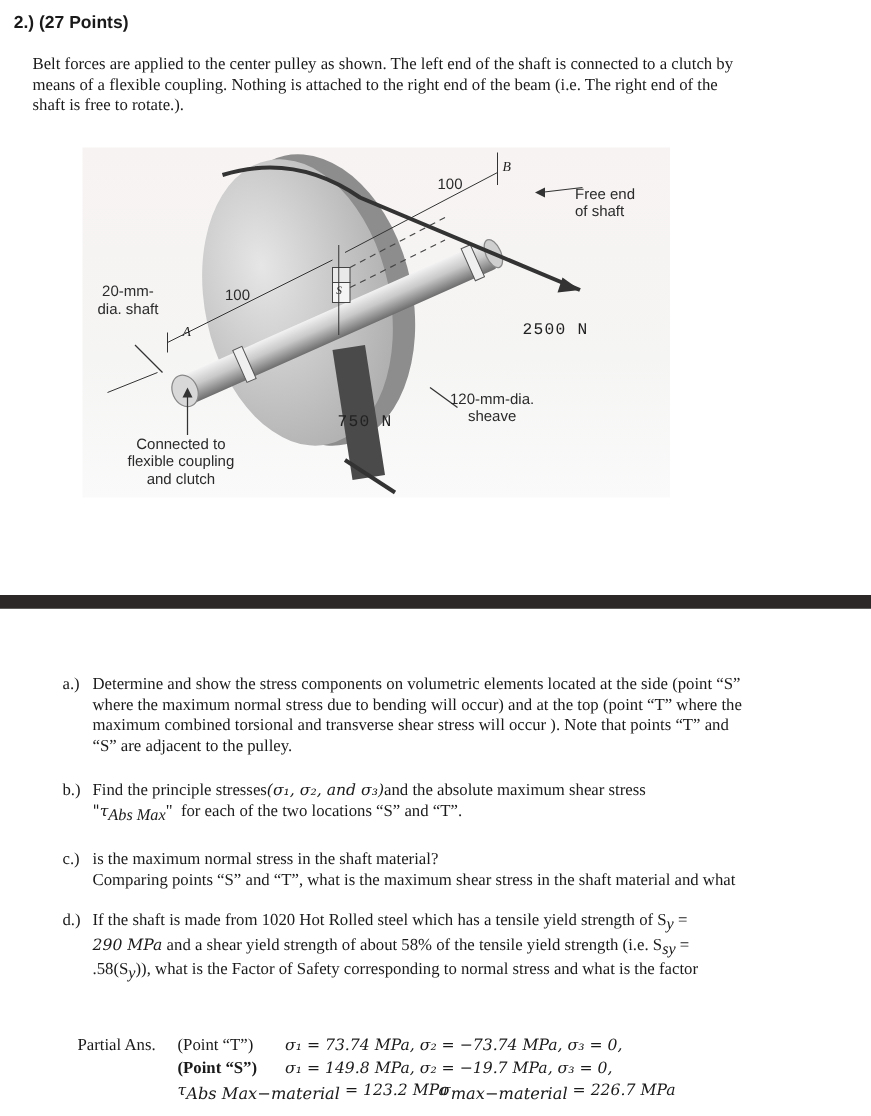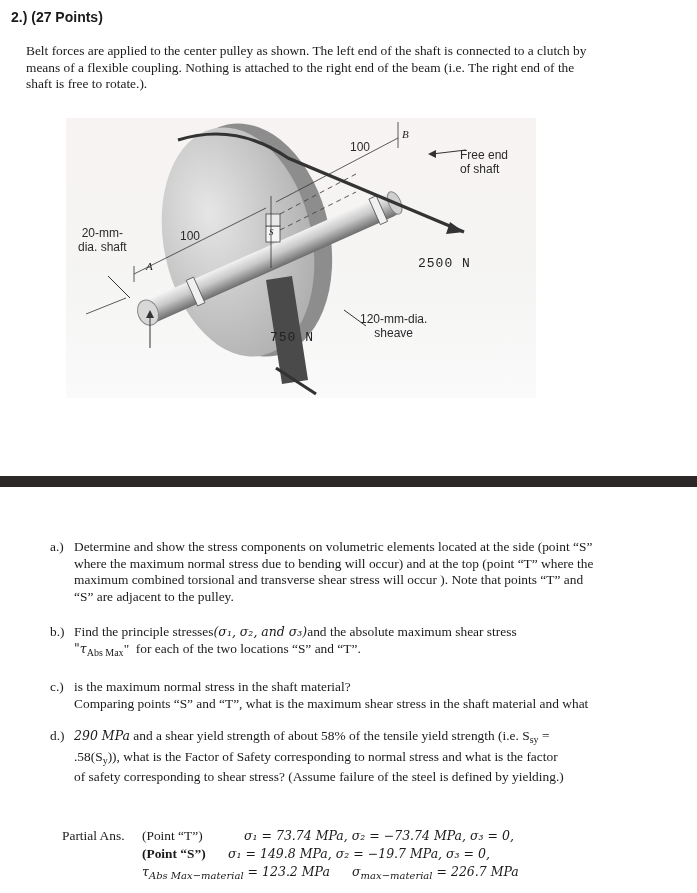--- a/index.html
+++ b/index.html
@@ -12,21 +12,21 @@
   .figure { left:66px; top:118px; width:470px; height:280px;
             background:linear-gradient(180deg,#f7f3f2 0%,#f5f5f4 60%,#fafafa 100%); }
   .fig-label { position:absolute; font-family:"Liberation Sans", sans-serif; font-size:12px; color:#2a2a2a; text-align:center; line-height:14px; }
   .fig-mono { position:absolute; font-family:"Liberation Mono", monospace; font-size:13px; color:#222; letter-spacing:1px; }
   .fig-italic { position:absolute; font-family:"Liberation Serif", serif; font-style:italic; font-size:11px; color:#222; }
   .divider { left:0; top:476px; width:697px; height:11px; background:#2b2827; }
   .q { position:absolute; font-size:13.4px; line-height:16.6px; }
   .q .tag { position:absolute; left:0; top:0; }
   .q .body { position:absolute; left:24px; top:0; text-align:justify; }
   .math { font-family:"DejaVu Serif", serif; font-style:italic; font-size:12.5px; }
-  .sub { font-size:10px; vertical-align:-3px; }
+  .sub { font-size:13px; vertical-align:-3px; font-style:italic; }
   .ans { font-size:13.4px; line-height:17px; }
   .ans .row { position:absolute; white-space:nowrap; }
 </style>
 </head>
 <body>
 
 <div class="abs heading">2.) (27 Points)</div>
 
 <div class="abs para intro">
   <div>Belt forces are applied to the center pulley as shown.  The left end of the shaft is connected to a clutch by</div>
@@ -100,20 +100,25 @@
   <div class="fig-label" style="left:394px;top:30px;text-align:left;">
     <div>Free end</div>
     <div>of shaft</div>
   </div>
   <div class="fig-mono" style="left:352px;top:138px;">2500  N</div>
   <div class="fig-mono" style="left:204px;top:212px;">750  N</div>
   <div class="fig-label" style="left:294px;top:194px;">
     <div>120-mm-dia.</div>
     <div>sheave</div>
   </div>
+  <div class="fig-label" style="left:36px;top:230px;">
+    <div>Connected to</div>
+    <div>flexible coupling</div>
+    <div>and clutch</div>
+  </div>
 </div>
 
 <div class="abs divider"></div>
 
 <div class="q" style="left:50px;top:539px;width:608px;height:68px;">
   <span class="tag">a.)</span>
   <div class="body" style="width:584px;">
     <div>Determine and show the stress components on volumetric elements located at the side (point “S”</div>
     <div>where the maximum normal stress due to bending will occur) and at the top (point “T” where the</div>
     <div>maximum combined torsional and transverse shear stress will occur ).  Note that points “T” and</div>
@@ -140,30 +145,30 @@
   <span class="tag">c.)</span>
   <div class="body" style="width:584px;">
     <div>is the maximum normal stress in the shaft material?</div>
     <div>Comparing points “S” and “T”, what is the maximum shear stress in the shaft material and what</div>
   </div>
 </div>
 
 <div class="q" style="left:50px;top:728px;width:608px;height:70px;">
   <span class="tag">d.)</span>
   <div class="body" style="width:584px;white-space:nowrap;">
+    <div><span>If the shaft is made from 1020 Hot Rolled steel which has a tensile yield strength of  S</span><span class="sub">y</span><span> =</span></div>
     <div><span class="math">290 MPa</span><span>  and a shear yield strength of about 58% of the tensile yield strength (i.e.  S</span><span class="sub">sy</span><span> =</span></div>
     <div><span>.58(S</span><span class="sub">y</span><span>)),  what is the Factor of Safety corresponding to normal stress and what is the factor</span></div>
-    <div>of safety corresponding to shear stress?  (Assume failure of the steel is defined by yielding.)</div>
   </div>
 </div>
 
 <div class="abs ans" style="left:62px;top:827px;width:520px;height:56px;">
   <div class="row" style="left:0;top:0;">Partial Ans.</div>
   <div class="row" style="left:80px;top:0;">(Point “T”)</div>
-  <div class="row math" style="left:182px;top:0;text-align:center;">σ₁ = 73.74 MPa,   σ₂ = −73.74 MPa,   σ₃ = 0,</div>
+  <div class="row math" style="left:166px;top:0;text-align:center;">σ₁ = 73.74 MPa,   σ₂ = −73.74 MPa,   σ₃ = 0,</div>
   <div class="row" style="left:80px;top:18px;font-weight:bold;">(Point “S”)</div>
   <div class="row math" style="left:166px;top:18px;">σ₁ = 149.8 MPa,   σ₂ = −19.7 MPa,   σ₃ = 0,</div>
   <div class="row math" style="left:80px;top:36px;">
     <span>τ</span><span class="sub">Abs Max−material</span><span> = 123.2 MPa</span>
   </div>
   <div class="row math" style="left:290px;top:36px;">
     <span>σ</span><span class="sub">max−material</span><span> = 226.7 MPa</span>
   </div>
 </div>
 

